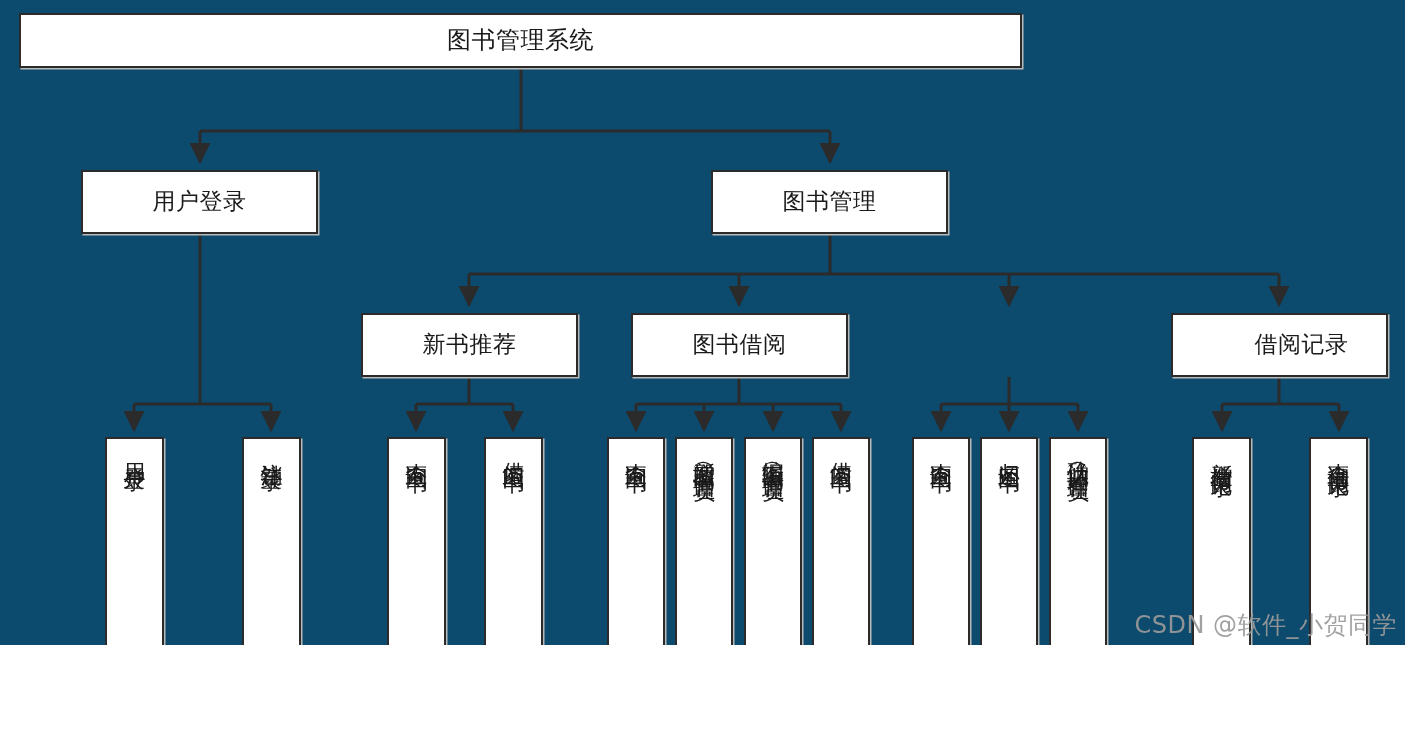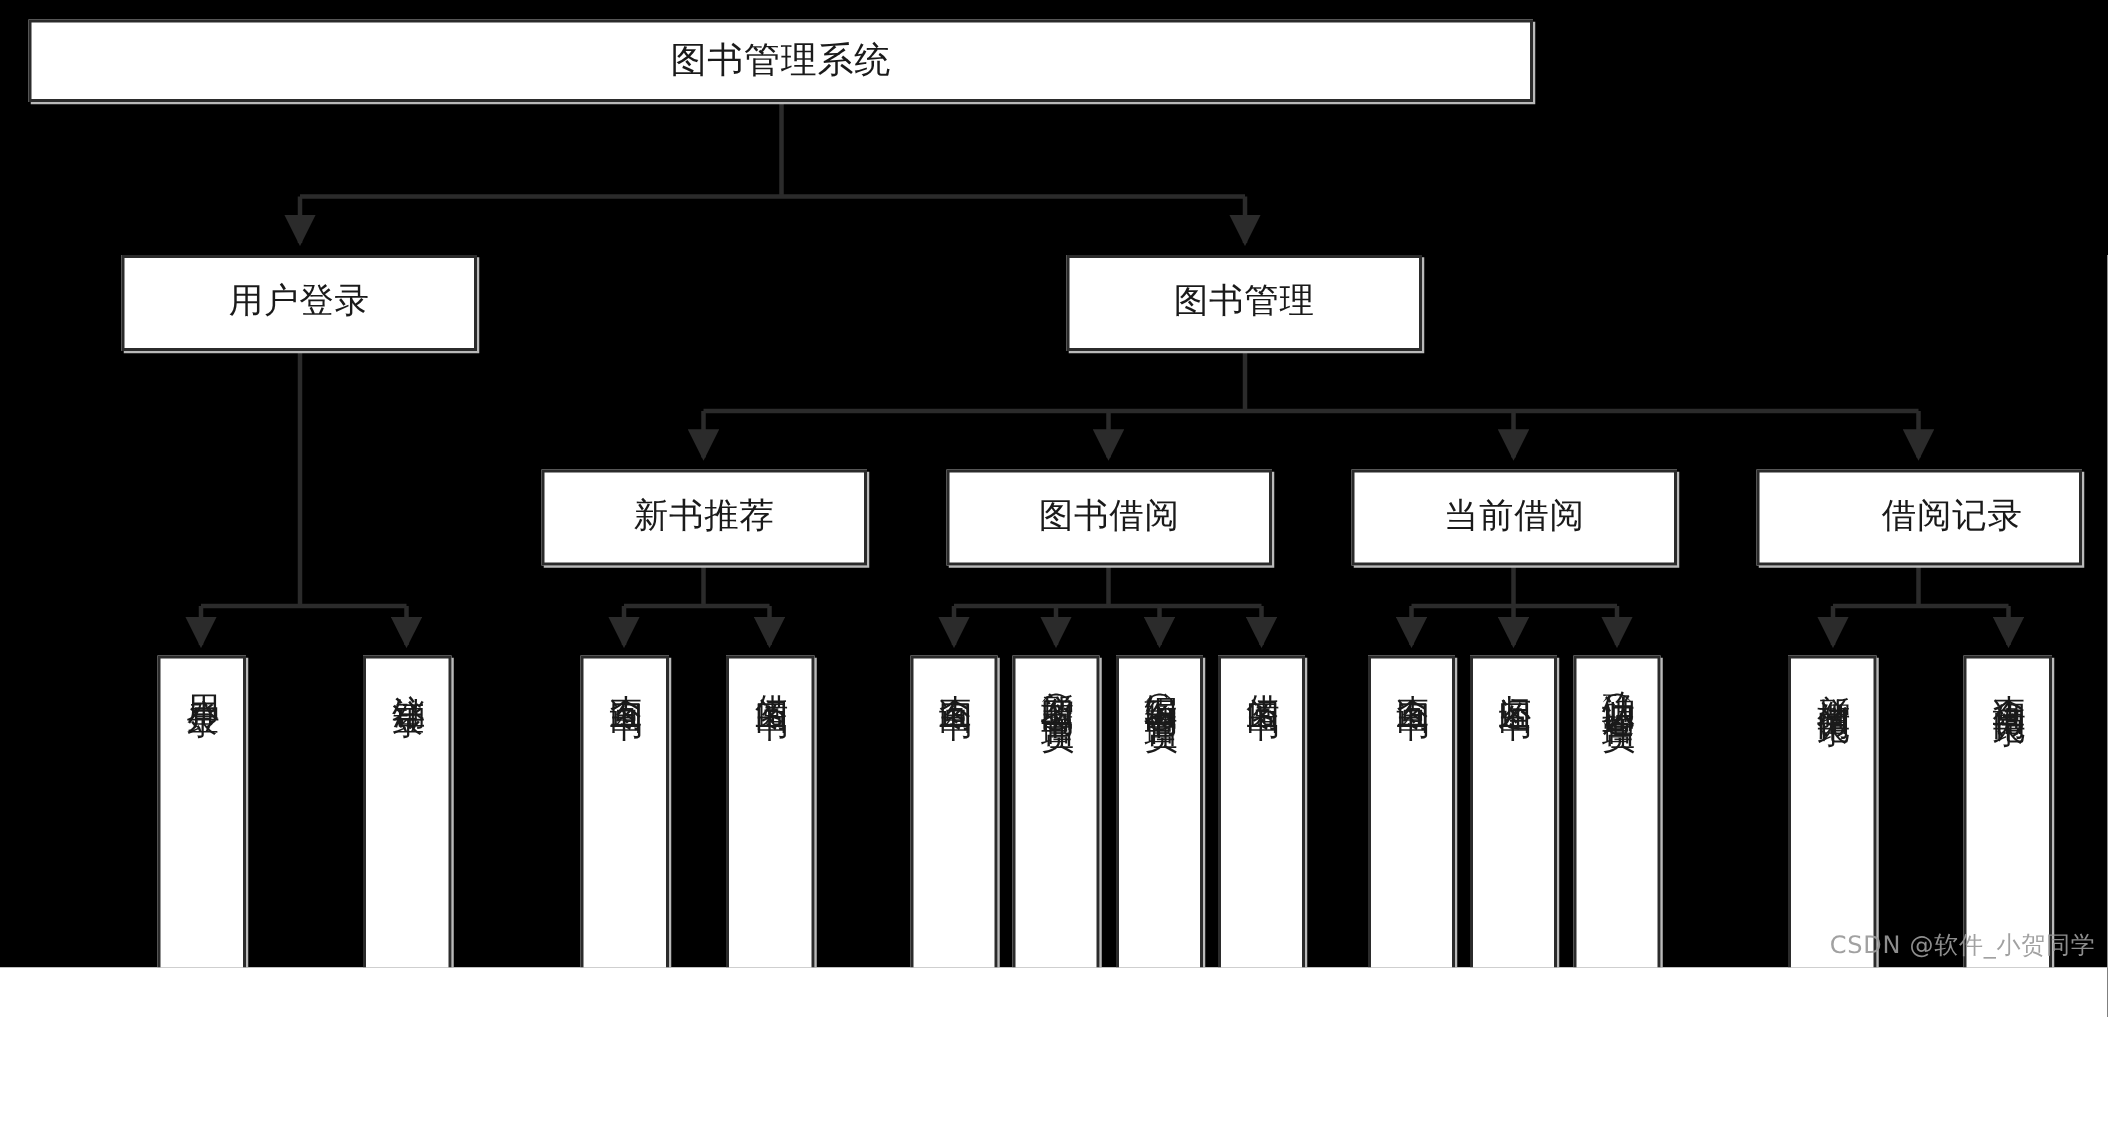--- a/index.html
+++ b/index.html
@@ -8,21 +8,21 @@
     padding: 0;
     background: #ffffff;
   }
   body {
     font-family: "DejaVu Sans", "Liberation Sans", sans-serif;
   }
   #diagram-root {
     position: relative;
     width: 1405px;
     height: 645px;
-    background: #000000;
+    background: #0c4a6e;
     overflow: hidden;
   }
   #svg-layer {
     position: absolute;
     left: 0;
     top: 0;
     width: 1405px;
     height: 747px;
   }
   .node {
@@ -65,21 +65,21 @@
     white-space: nowrap;
   }
   
   .node.vert.tall-text {
     padding-top: 4px;
   }
   #watermark {
     position: absolute;
     right: 8px;
     bottom: 4px;
-    font-size: 16px;
+    font-size: 24px;
     color: #9a9a9a;
     white-space: nowrap;
     opacity: 0.92;
     letter-spacing: 0.5px;
   }
 </style>
 </head>
 <body>
 
 <div id="diagram-root">
@@ -147,23 +147,20 @@
   </div>
 
   <div class="node horiz" style="left:631px; top:313px; width:217px; height:64px;">
     <span class="node-label">图书借阅</span>
   </div>
 
   <div class="node horiz" style="left:361px; top:313px; width:217px; height:64px;">
     <span class="node-label">新书推荐</span>
   </div>
 
-  <div class="node horiz" style="left:901px; top:313px; width:217px; height:64px;">
-    <span class="node-label">当前借阅</span>
-  </div>
 
   <div class="node horiz" style="left:1171px; top:313px; width:217px; height:64px;padding-left:44px;">
     <span class="node-label">借阅记录</span>
   </div>
 
   <div class="node vert" style="left:105px; top:437px; width:59px; height:297px;">
     <span class="node-label">用户登录</span>
   </div>
 
   <div class="node vert" style="left:242px; top:437px; width:59px; height:297px;">

